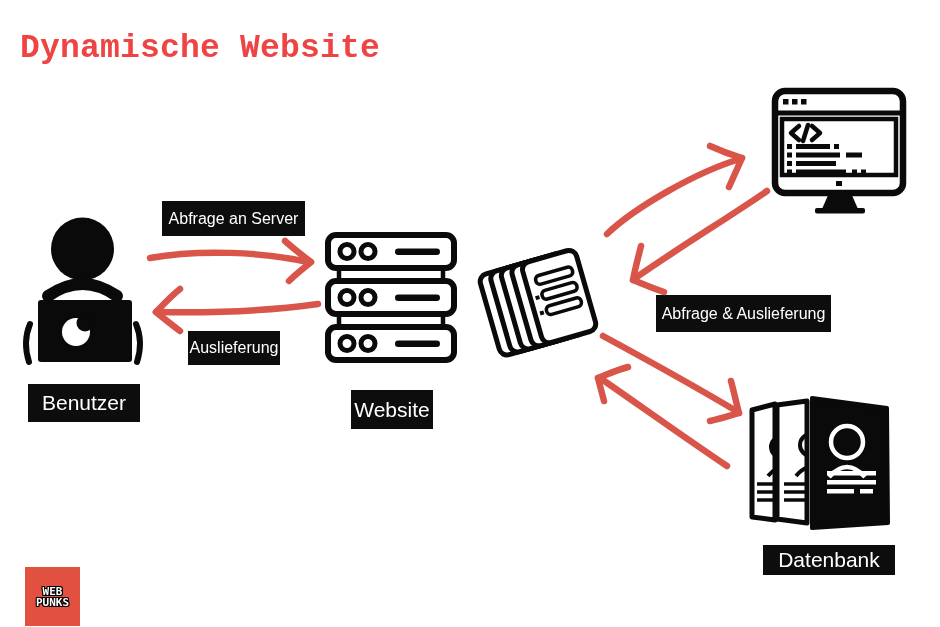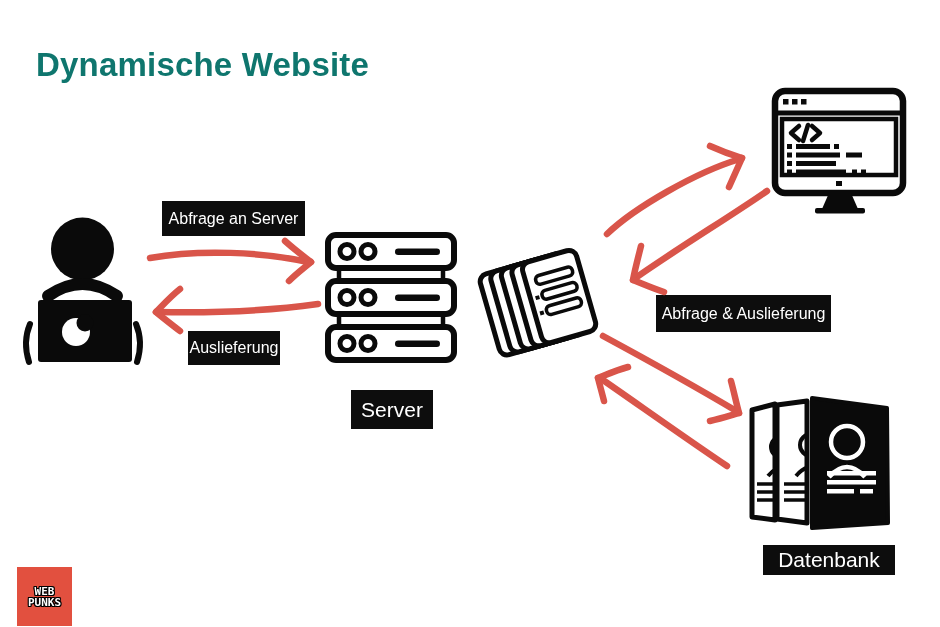--- a/index.html
+++ b/index.html
@@ -1,23 +1,23 @@
 <!DOCTYPE html>
 <html style="--arrow: #d9554a; --label-bg: #0d0d0d; --label-text: #ffffff; --logo-bg: #e2503f;"><head>
 <meta charset="utf-8">
 <style>
   html,body{margin:0;padding:0;background:#fff;}
   .canvas{
     position:relative;width:940px;height:627px;background:#ffffff;
     font-family:"Liberation Sans", sans-serif;overflow:hidden;
   }
   .title{
-    position:absolute;left:20px;top:30px;margin:16px;
-    font-family:Liberation Sans, sans-serif;
-    font-size:33px;font-weight:800;color:#0f766e;letter-spacing:.2px;
+    position:absolute;left:20px;top:30px;margin:0;
+    font-family:Liberation Mono, monospace;
+    font-size:33px;font-weight:800;color:#ef4444;letter-spacing:.2px;
   }
   .tag{
     position:absolute;background:var(--label-bg,#0d0d0d);color:var(--label-text,#fff);
     display:flex;align-items:center;justify-content:center;
     font-family:"Liberation Sans", sans-serif;white-space:nowrap;
   }
   .tag.big{font-size:21px;}
   .tag.small{font-size:16px;}
   .t-seitenaufbau{left:763px;top:35px;width:150px;height:37px;}
   .t-benutzer{left:28px;top:384px;width:112px;height:38px;}
@@ -28,36 +28,37 @@
   .t-abfrage-auslieferung{left:656px;top:295px;width:175px;height:37px;font-size:16.5px;}
   .icon{position:absolute;overflow:visible;}
   .i-user{left:18px;top:212px;}
   .i-server{left:325px;top:232px;}
   .i-monitor{left:772px;top:88px;}
   .i-docs{left:482px;top:245px;}
   .i-db{left:744px;top:392px;}
   .arrows{position:absolute;left:0;top:0;pointer-events:none;}
   .arrows path{stroke:var(--arrow,#d9554a);stroke-width:6.5;fill:none;stroke-linecap:round;}
   .logo{
-    position:absolute;left:17px;top:567px;width:55px;height:59px;
+    position:absolute;left:25px;top:567px;width:55px;height:59px;
     background:var(--logo-bg,#e2503f);
     display:flex;flex-direction:column;align-items:center;justify-content:center;
     font-family:"DejaVu Sans Mono", monospace;font-weight:bold;color:#fff;
     font-size:11px;line-height:11px;letter-spacing:0px;
     text-shadow:1px 0 #000,-1px 0 #000,0 1px #000,0 -1px #000,1px 1px #000,-1px -1px #000,1px -1px #000,-1px 1px #000;
   }
 </style>
 </head>
 <body>
 
 <div class="canvas">
 
   <h1 class="title">Dynamische Website</h1>
 
-  <div class="tag big t-server">Server</div>
+  <div class="tag big t-benutzer">Benutzer</div>
+  <div class="tag big t-server">Website</div>
   <div class="tag big t-datenbank">Datenbank</div>
 
   <div class="tag small t-abfrage">Abfrage an Server</div>
   <div class="tag small t-auslieferung">Auslieferung</div>
   <div class="tag small t-abfrage-auslieferung">Abfrage &amp; Auslieferung</div>
 
   <svg class="icon i-user" width="130" height="165" viewBox="0 0 130 165">
     <circle cx="64.5" cy="37" r="31.5" fill="#0a0a0a"></circle>
     <path d="M30,84 Q64.5,60 99,84" stroke="#0a0a0a" stroke-width="12" fill="none" stroke-linecap="round"></path>
     <path d="M12,112 Q4.5,130 11,150" stroke="#0a0a0a" stroke-width="6" fill="none" stroke-linecap="round"></path>

